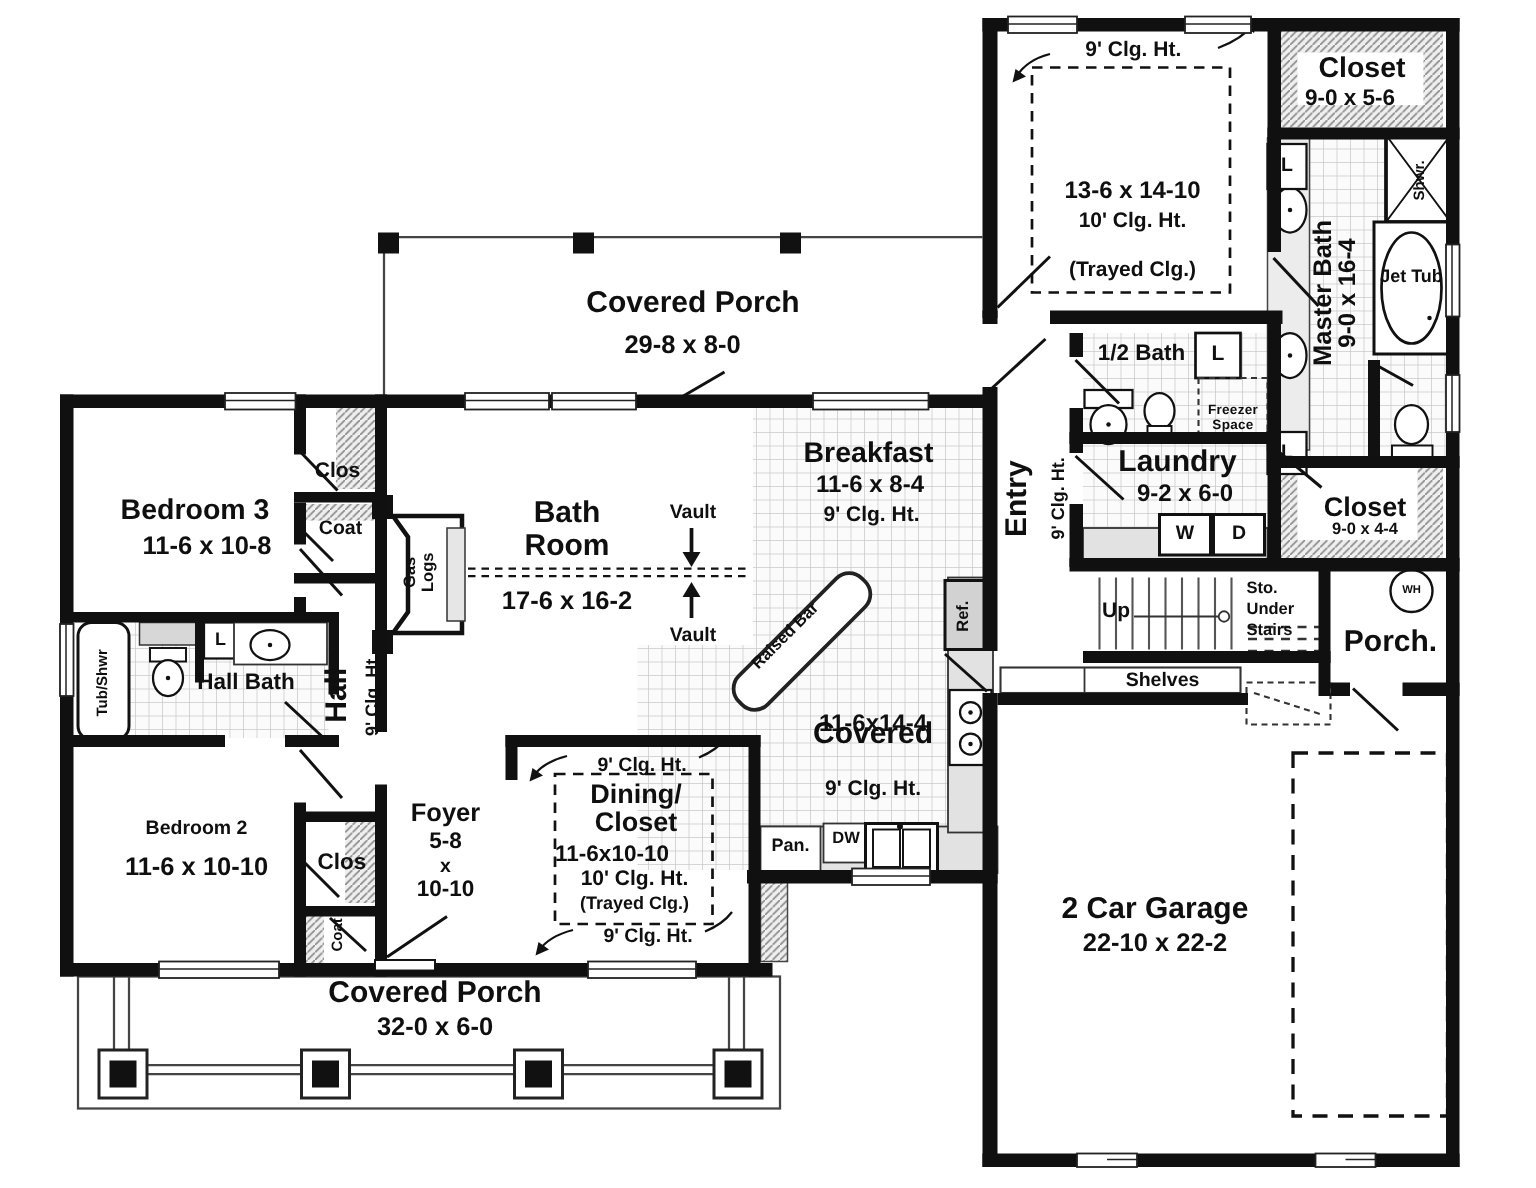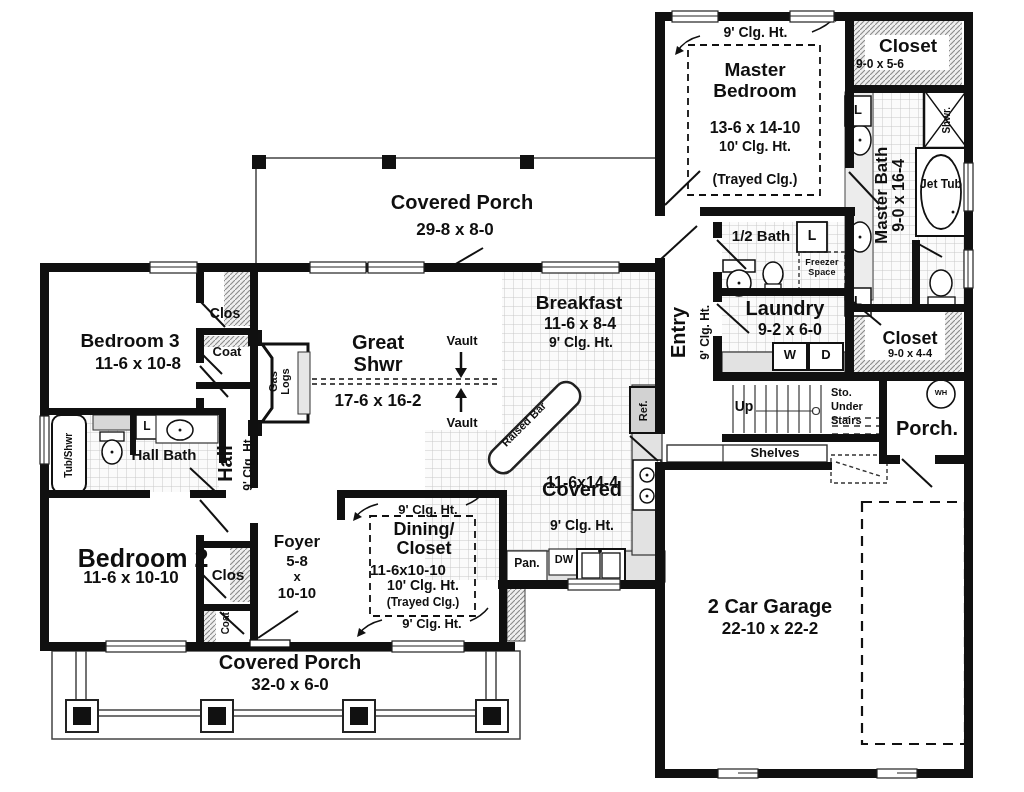--- a/index.html
+++ b/index.html
@@ -5,21 +5,21 @@
   html,body{margin:0;padding:0;background:#ffffff;}
   #plan{position:relative;width:1024px;height:792px;background:#ffffff;
         font-family:"Liberation Sans",sans-serif;overflow:hidden;}
   svg.overlay{position:absolute;left:0;top:0;}
   .lbl{position:absolute;font-weight:700;color:#0f0f0f;text-align:center;line-height:1.08;}
   .vbox{position:absolute;display:flex;align-items:center;justify-content:center;}
   .rot{transform:rotate(-90deg);white-space:nowrap;font-weight:700;color:#0f0f0f;
        text-align:center;line-height:1.05;}
   .rot.wrap{white-space:normal;}
   .rot45{position:absolute;transform:rotate(-45deg);white-space:nowrap;font-weight:700;color:#0f0f0f;}
-  .sm{letter-spacing:0.2px;}
+  .sm{letter-spacing:0.2px;margin-top:11px;}
 </style>
 </head>
 <body>
 
 <div id="plan">
 
 <svg class="overlay" width="1024" height="792" viewBox="0 0 1024 792">
   <defs>
     <pattern id="grid" width="9" height="9" patternUnits="userSpaceOnUse">
       <rect width="9" height="9" fill="#fbfbfb"></rect>
@@ -304,27 +304,26 @@
     <line x1="202" y1="574" x2="226" y2="598"></line>
     <line x1="220" y1="612" x2="244" y2="634"></line>
     <rect x="250" y="640" width="40" height="7" fill="#fff" stroke-width="1.3"></rect>
   </g>
 </svg>
 
 <div class="lbl" style="left:352px;top:192px;width:220px;font-size:20px">Covered Porch</div>
 <div class="lbl" style="left:385px;top:221px;width:140px;font-size:17px">29-8 x 8-0</div>
 
 <div class="lbl" style="left:698px;top:25px;width:115px;font-size:14px">9' Clg. Ht.</div>
-<div class="lbl" style="left:685px;top:60px;width:140px;font-size:19px">Master Bedroom</div>
 <div class="lbl" style="left:685px;top:119px;width:140px;font-size:16px">13-6 x 14-10</div>
 <div class="lbl" style="left:685px;top:139px;width:140px;font-size:14px">10' Clg. Ht.</div>
 <div class="lbl" style="left:685px;top:172px;width:140px;font-size:14px">(Trayed Clg.)</div>
 
 <div class="lbl" style="left:848px;top:36px;width:120px;font-size:19px">Closet</div>
-<div class="lbl" style="left:820px;top:58px;width:120px;font-size:12px">9-0 x 5-6</div>
+<div class="lbl" style="left:840px;top:58px;width:120px;font-size:15px">9-0 x 5-6</div>
 
 <div class="vbox" style="left:862px;top:112px;width:58px;height:166px">
   <span class="rot">
     <span style="display:block;font-size:17px">Master Bath</span>
     <span style="display:block;font-size:16px">9-0 x 16-4</span>
   </span>
 </div>
 
 <div class="vbox" style="left:934px;top:96px;width:26px;height:48px">
   <span class="rot" style="font-size:10px">Shwr.</span>
@@ -360,21 +359,21 @@
 <div class="lbl" style="left:891px;top:418px;width:72px;font-size:20px">Porch.</div>
 <div class="lbl" style="left:930px;top:389px;width:22px;font-size:7.5px">WH</div>
 
 <div class="lbl" style="left:685px;top:596px;width:170px;font-size:20px">2 Car Garage</div>
 <div class="lbl" style="left:695px;top:620px;width:150px;font-size:17px">22-10 x 22-2</div>
 
 <div class="lbl" style="left:518px;top:293px;width:122px;font-size:19px">Breakfast</div>
 <div class="lbl" style="left:520px;top:315px;width:120px;font-size:16px">11-6 x 8-4</div>
 <div class="lbl" style="left:525px;top:335px;width:112px;font-size:14px">9' Clg. Ht.</div>
 
-<div class="lbl" style="left:328px;top:332px;width:100px;font-size:20px">Great Shwr</div>
+<div class="lbl" style="left:328px;top:332px;width:100px;font-size:20px">Bath Room</div>
 <div class="lbl" style="left:313px;top:392px;width:130px;font-size:17px">17-6 x 16-2</div>
 <div class="lbl" style="left:436px;top:334px;width:52px;font-size:13px">Vault</div>
 <div class="lbl" style="left:436px;top:416px;width:52px;font-size:13px">Vault</div>
 <div class="vbox" style="left:258px;top:348px;width:44px;height:68px">
   <span class="rot wrap" style="font-size:11px;width:46px">Gas Logs</span>
 </div>
 
 <div class="rot45" style="left:495px;top:418px;font-size:11px">Raised Bar</div>
 <div class="vbox" style="left:628px;top:388px;width:30px;height:46px">
   <span class="rot" style="font-size:11px">Ref.</span>
@@ -396,21 +395,21 @@
 </div>
 <div class="vbox" style="left:238px;top:420px;width:20px;height:86px">
   <span class="rot" style="font-size:12px">9' Clg. Ht.</span>
 </div>
 
 <div class="lbl" style="left:130px;top:447px;width:68px;font-size:15px">Hall Bath</div>
 <div class="vbox" style="left:52px;top:418px;width:34px;height:74px">
   <span class="rot" style="font-size:10px">Tub/Shwr</span>
 </div>
 
-<div class="lbl" style="left:65px;top:545px;width:156px;font-size:25px">Bedroom 2</div>
+<div class="lbl" style="left:53px;top:545px;width:156px;font-size:13px">Bedroom 2</div>
 <div class="lbl" style="left:50px;top:569px;width:162px;font-size:17px">11-6 x 10-10</div>
 <div class="lbl" style="left:200px;top:567px;width:56px;font-size:15px">Clos</div>
 <div class="vbox" style="left:214px;top:600px;width:24px;height:46px">
   <span class="rot" style="font-size:10px">Coat</span>
 </div>
 
 <div class="lbl" style="left:257px;top:533px;width:80px;font-size:17px">Foyer</div>
 <div class="lbl" style="left:257px;top:553px;width:80px;font-size:15px">5-8</div>
 <div class="lbl" style="left:257px;top:570px;width:80px;font-size:13px">x</div>
 <div class="lbl" style="left:257px;top:585px;width:80px;font-size:15px">10-10</div>

